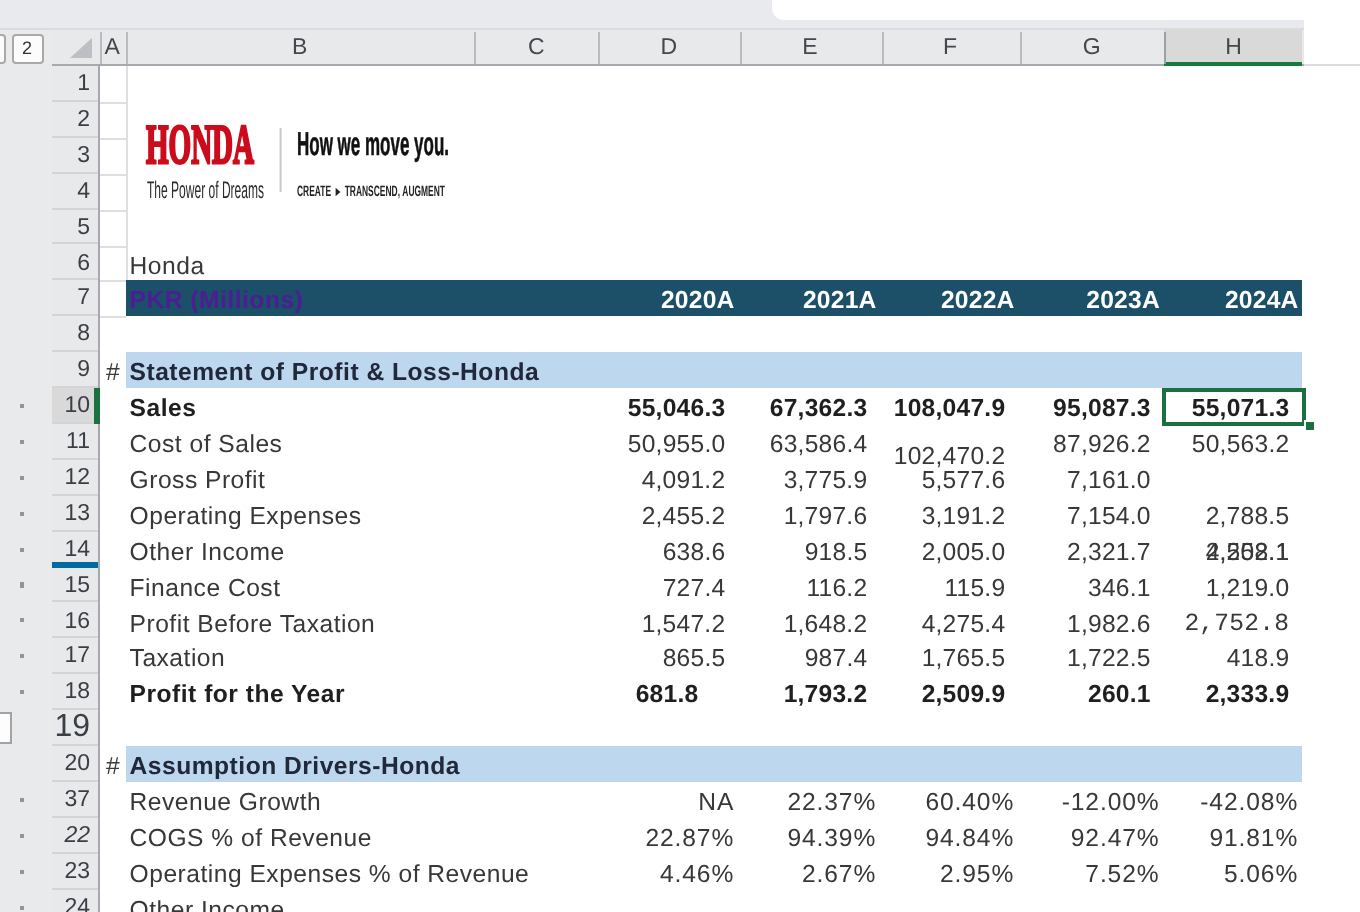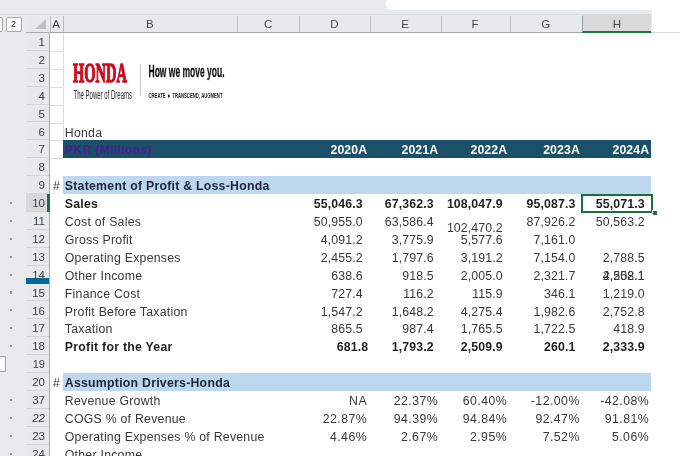--- a/index.html
+++ b/index.html
@@ -58,26 +58,26 @@
 <div class="abs" style="left:26.0px;top:86.7px;width:22.5px;height:17.9px;border-bottom:1px solid #d2d4d6;box-sizing:border-box;font-size:11.5px;color:#3a3f46;text-align:right;padding-right:3.5px;line-height:18px;">4</div>
 <div class="abs" style="left:26.0px;top:104.6px;width:22.5px;height:17.9px;border-bottom:1px solid #d2d4d6;box-sizing:border-box;font-size:11.5px;color:#3a3f46;text-align:right;padding-right:3.5px;line-height:18px;">5</div>
 <div class="abs" style="left:26.0px;top:122.5px;width:22.5px;height:17.9px;border-bottom:1px solid #d2d4d6;box-sizing:border-box;font-size:11.5px;color:#3a3f46;text-align:right;padding-right:3.5px;line-height:18px;">6</div>
 <div class="abs" style="left:26.0px;top:140.4px;width:22.5px;height:17.9px;border-bottom:1px solid #d2d4d6;box-sizing:border-box;font-size:11.5px;color:#3a3f46;text-align:right;padding-right:3.5px;line-height:18px;">7</div>
 <div class="abs" style="left:26.0px;top:158.3px;width:22.5px;height:17.9px;border-bottom:1px solid #d2d4d6;box-sizing:border-box;font-size:11.5px;color:#3a3f46;text-align:right;padding-right:3.5px;line-height:18px;">8</div>
 <div class="abs" style="left:26.0px;top:176.2px;width:22.5px;height:17.9px;border-bottom:1px solid #d2d4d6;box-sizing:border-box;font-size:11.5px;color:#3a3f46;text-align:right;padding-right:3.5px;line-height:18px;">9</div>
 <div class="abs" style="left:26.0px;top:194.1px;width:22.5px;height:17.9px;background:#d9d9d9;border-bottom:1px solid #d2d4d6;box-sizing:border-box;font-size:11.5px;color:#3a3f46;text-align:right;padding-right:3.5px;line-height:18px;">10</div>
 <div class="abs" style="left:26.0px;top:212.0px;width:22.5px;height:17.9px;border-bottom:1px solid #d2d4d6;box-sizing:border-box;font-size:11.5px;color:#3a3f46;text-align:right;padding-right:3.5px;line-height:18px;">11</div>
 <div class="abs" style="left:26.0px;top:229.9px;width:22.5px;height:17.9px;border-bottom:1px solid #d2d4d6;box-sizing:border-box;font-size:11.5px;color:#3a3f46;text-align:right;padding-right:3.5px;line-height:18px;">12</div>
 <div class="abs" style="left:26.0px;top:247.8px;width:22.5px;height:17.9px;border-bottom:1px solid #d2d4d6;box-sizing:border-box;font-size:11.5px;color:#3a3f46;text-align:right;padding-right:3.5px;line-height:18px;">13</div>
-<div class="abs" style="left:26.0px;top:265.7px;width:22.5px;height:17.9px;border-bottom:6px solid #0369a1;box-sizing:border-box;font-size:11.5px;color:#3a3f46;text-align:right;padding-right:3.5px;line-height:18px;">14</div>
+<div class="abs" style="left:26.0px;top:265.7px;width:22.5px;height:17.9px;border-bottom:3px solid #0369a1;box-sizing:border-box;font-size:11.5px;color:#3a3f46;text-align:right;padding-right:3.5px;line-height:18px;">14</div>
 <div class="abs" style="left:26.0px;top:283.6px;width:22.5px;height:17.9px;border-bottom:1px solid #d2d4d6;box-sizing:border-box;font-size:11.5px;color:#3a3f46;text-align:right;padding-right:3.5px;line-height:18px;">15</div>
 <div class="abs" style="left:26.0px;top:301.5px;width:22.5px;height:17.9px;border-bottom:1px solid #d2d4d6;box-sizing:border-box;font-size:11.5px;color:#3a3f46;text-align:right;padding-right:3.5px;line-height:18px;">16</div>
 <div class="abs" style="left:26.0px;top:319.4px;width:22.5px;height:17.9px;border-bottom:1px solid #d2d4d6;box-sizing:border-box;font-size:11.5px;color:#3a3f46;text-align:right;padding-right:3.5px;line-height:18px;">17</div>
 <div class="abs" style="left:26.0px;top:337.3px;width:22.5px;height:17.9px;border-bottom:1px solid #d2d4d6;box-sizing:border-box;font-size:11.5px;color:#3a3f46;text-align:right;padding-right:3.5px;line-height:18px;">18</div>
-<div class="abs" style="left:26.0px;top:355.2px;width:22.5px;height:17.9px;border-bottom:1px solid #d2d4d6;box-sizing:border-box;font-size:11px;color:#3a3f46;text-align:right;padding-right:3.5px;line-height:18px;">19</div>
+<div class="abs" style="left:26.0px;top:355.2px;width:22.5px;height:17.9px;border-bottom:1px solid #d2d4d6;box-sizing:border-box;font-size:16px;color:#3a3f46;text-align:right;padding-right:3.5px;line-height:18px;">19</div>
 <div class="abs" style="left:26.0px;top:373.1px;width:22.5px;height:17.9px;border-bottom:1px solid #d2d4d6;box-sizing:border-box;font-size:11.5px;color:#3a3f46;text-align:right;padding-right:3.5px;line-height:18px;">20</div>
 <div class="abs" style="left:26.0px;top:391.0px;width:22.5px;height:17.9px;border-bottom:1px solid #d2d4d6;box-sizing:border-box;font-size:11.5px;color:#3a3f46;text-align:right;padding-right:3.5px;line-height:18px;">37</div>
 <div class="abs" style="left:26.0px;top:408.9px;width:22.5px;height:17.9px;border-bottom:1px solid #d2d4d6;box-sizing:border-box;font-size:11.5px;color:#3a3f46;text-align:right;padding-right:3.5px;line-height:18px;font-style:italic;">22</div>
 <div class="abs" style="left:26.0px;top:426.8px;width:22.5px;height:17.9px;border-bottom:1px solid #d2d4d6;box-sizing:border-box;font-size:11.5px;color:#3a3f46;text-align:right;padding-right:3.5px;line-height:18px;">23</div>
 <div class="abs" style="left:26.0px;top:444.7px;width:22.5px;height:17.9px;border-bottom:1px solid #d2d4d6;box-sizing:border-box;font-size:11.5px;color:#3a3f46;text-align:right;padding-right:3.5px;line-height:18px;">24</div>
 <div class="abs" style="left:47.0px;top:194.1px;width:2.5px;height:17.9px;background:#1b703f;"></div>
 <div class="abs" style="left:49.5px;top:50.9px;width:13.1px;height:1px;background:#dddfe2;"></div>
 <div class="abs" style="left:49.5px;top:68.8px;width:13.1px;height:1px;background:#dddfe2;"></div>
 <div class="abs" style="left:49.5px;top:86.7px;width:13.1px;height:1px;background:#dddfe2;"></div>
 <div class="abs" style="left:49.5px;top:104.6px;width:13.1px;height:1px;background:#dddfe2;"></div>
@@ -142,29 +142,29 @@
 <div class="num" style="left:279.5px;top:283.6px;width:83.2px;">727.4</div>
 <div class="num" style="left:350.5px;top:283.6px;width:83.2px;">116.2</div>
 <div class="num" style="left:419.5px;top:283.6px;width:83.2px;">115.9</div>
 <div class="num" style="left:492.2px;top:283.6px;width:83.2px;">346.1</div>
 <div class="num" style="left:561.5px;top:283.6px;width:83.2px;">1,219.0</div>
 <div class="lbl" style="left:64.8px;top:301.5px;">Profit Before Taxation</div>
 <div class="num" style="left:279.5px;top:301.5px;width:83.2px;">1,547.2</div>
 <div class="num" style="left:350.5px;top:301.5px;width:83.2px;">1,648.2</div>
 <div class="num" style="left:419.5px;top:301.5px;width:83.2px;">4,275.4</div>
 <div class="num" style="left:492.2px;top:301.5px;width:83.2px;">1,982.6</div>
-<div class="num" style="left:561.5px;top:301.5px;width:83.2px;">2,752.8</div>
+<div class="num" style="left:561.5px;top:301.5px;width:83.2px;font-family:Liberation Mono, monospace;">2,752.8</div>
 <div class="lbl" style="left:64.8px;top:319.4px;">Taxation</div>
 <div class="num" style="left:279.5px;top:319.4px;width:83.2px;">865.5</div>
 <div class="num" style="left:350.5px;top:319.4px;width:83.2px;">987.4</div>
 <div class="num" style="left:419.5px;top:319.4px;width:83.2px;">1,765.5</div>
 <div class="num" style="left:492.2px;top:319.4px;width:83.2px;">1,722.5</div>
 <div class="num" style="left:561.5px;top:319.4px;width:83.2px;">418.9</div>
 <div class="lbl b" style="left:64.8px;top:337.3px;">Profit for the Year</div>
-<div class="num b" style="left:285px;top:337.3px;width:83.2px;text-align:right;">681.8</div>
+<div class="num b" style="left:266px;top:337.3px;width:83.2px;text-align:right;">681.8</div>
 <div class="num b" style="left:350.5px;top:337.3px;width:83.2px;">1,793.2</div>
 <div class="num b" style="left:419.5px;top:337.3px;width:83.2px;">2,509.9</div>
 <div class="num b" style="left:492.2px;top:337.3px;width:83.2px;">260.1</div>
 <div class="num b" style="left:561.5px;top:337.3px;width:83.2px;">2,333.9</div>
 <div class="lbl" style="left:64.8px;top:391.0px;">Revenue Growth</div>
 <div class="num" style="left:279.5px;top:391.0px;width:87.6px;letter-spacing:0.45px;">NA</div>
 <div class="num" style="left:350.5px;top:391.0px;width:87.6px;letter-spacing:0.45px;">22.37%</div>
 <div class="num" style="left:419.5px;top:391.0px;width:87.6px;letter-spacing:0.45px;">60.40%</div>
 <div class="num" style="left:492.2px;top:391.0px;width:87.6px;letter-spacing:0.45px;">-12.00%</div>
 <div class="num" style="left:561.5px;top:391.0px;width:87.6px;letter-spacing:0.45px;">-42.08%</div>

